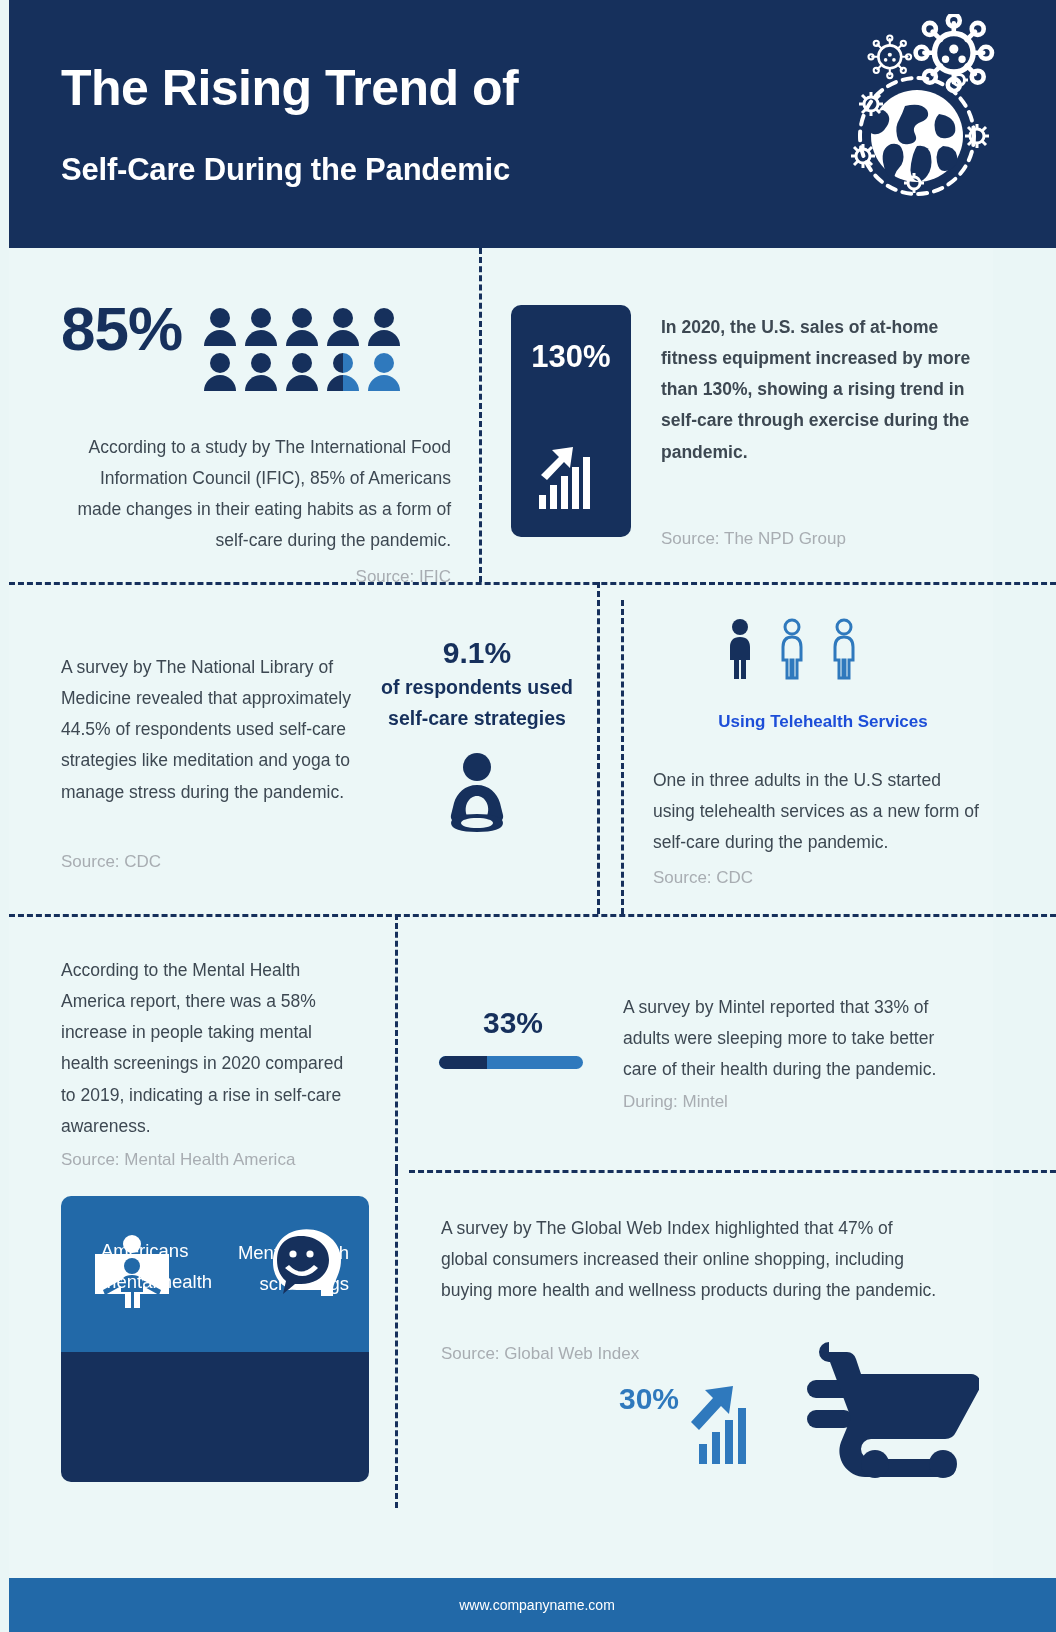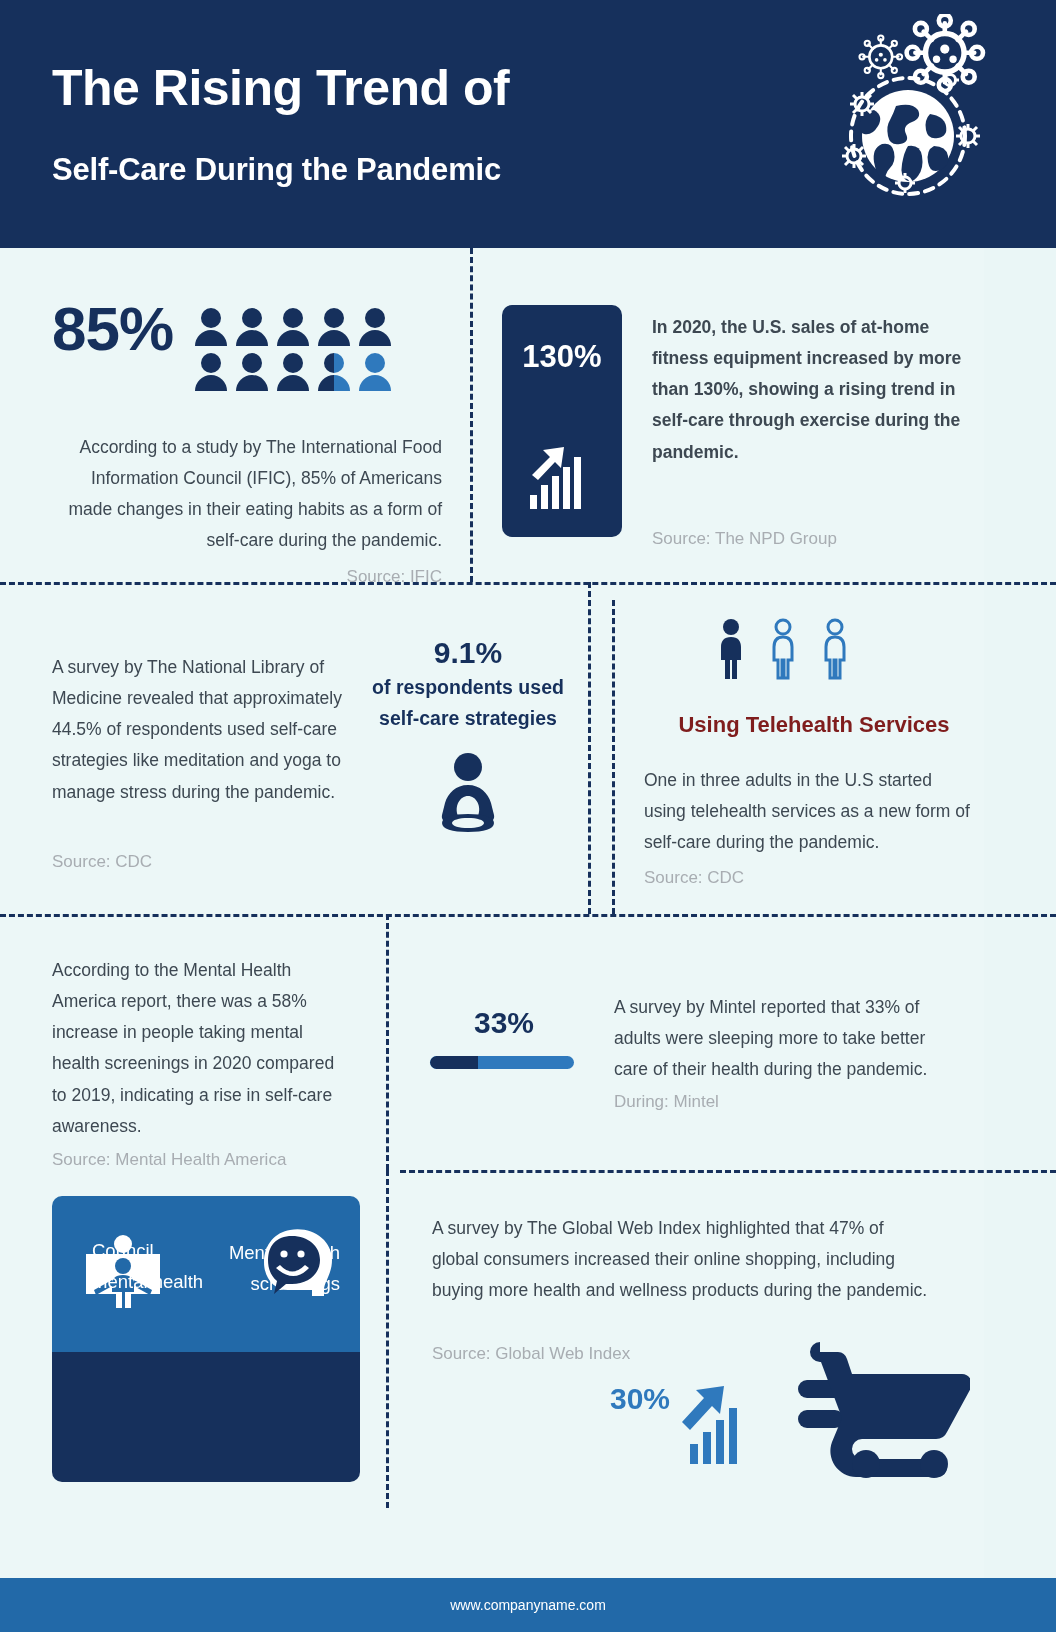--- a/index.html
+++ b/index.html
@@ -10,20 +10,21 @@
     background: #eaf6f6;
     font-family: "Liberation Sans", sans-serif;
     overflow: hidden;
   }
 
   .page {
     position: relative;
     width: 984px;
     height: 1632px;
     background: #ecf7f7;
+    margin-left: 9px;
   }
 
   
   .header {
     position: absolute;
     left: 0; top: 0;
     width: 1056px; height: 248px;
     background: #16305c;
   }
   .header-title {
@@ -135,22 +136,22 @@
     position: absolute;
     left: 716px; top: 618px;
     width: 180px; height: 62px;
     display: flex; align-items: flex-end; gap: 22px;
   }
   .telehealth-title {
     position: absolute;
     left: 644px; top: 712px;
     width: 340px;
     text-align: center;
-    color: #7f1d1d;
-    font-size: 22px;
+    color: #1d4ed8;
+    font-size: 17px;
     font-weight: bold;
   }
   .r2c2-text { position: absolute; left: 644px; top: 765px; width: 330px; }
   .r2c2-source { position: absolute; left: 644px; top: 864px; }
 
   
   .r3c1-text { position: absolute; left: 52px; top: 955px; width: 300px; }
   .r3c1-source { position: absolute; left: 52px; top: 1146px; }
 
   .mh-card {
@@ -501,21 +502,21 @@
         </g>
         <g fill="#ffffff">
           <circle cx="39" cy="12" r="9"></circle>
           <rect x="32" y="60" width="6" height="16"></rect>
           <rect x="41" y="60" width="6" height="16"></rect>
         </g>
       </svg>
     </div>
     <div class="mh-top-label">Mental health screenings</div>
     <div class="mh-bottom-label">
-      <div>Council</div>
+      <div>Americans</div>
       <div>mental health</div>
     </div>
     <div class="mh-bottom-icon">
       <svg viewBox="0 0 74 70" width="74" height="70">
         <g fill="#ffffff">
           <path d="M28 2 c22 -4 42 10 42 30 c0 14 -8 22 -8 30 v6 h-12 v-6 h-24 c-14 0 -24 -12 -24 -28 c0 -18 12 -30 26 -32z"></path>
         </g>
         <g fill="#16305c">
           <path d="M30 8 c16 0 28 10 28 24 c0 14 -12 24 -28 24 h-6 l-12 10 l3 -13 c-6 -5 -9 -12 -9 -21 c0 -14 8 -24 24 -24z"></path>
         </g>

